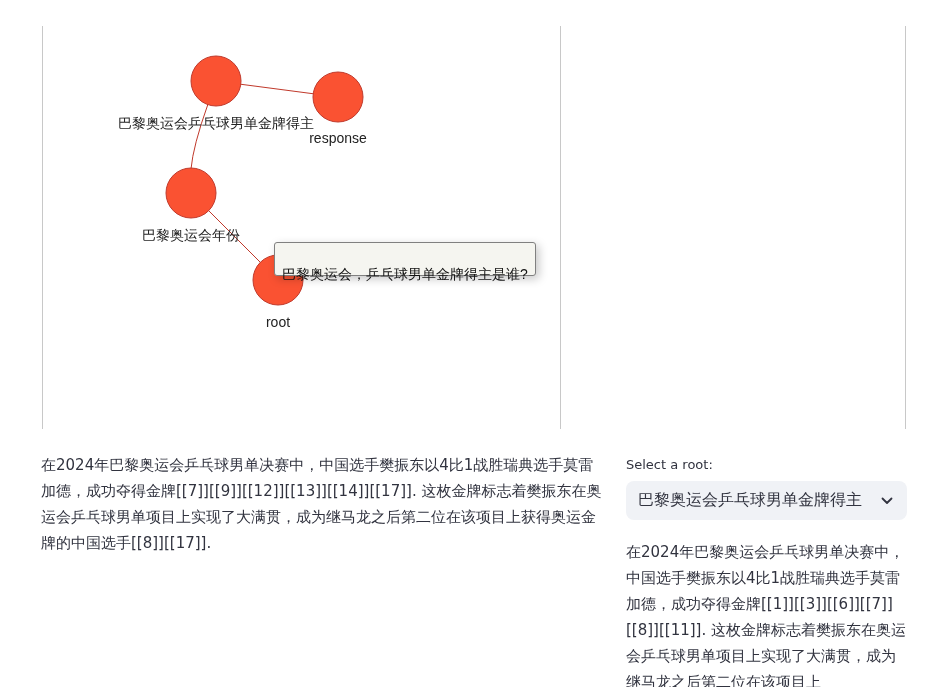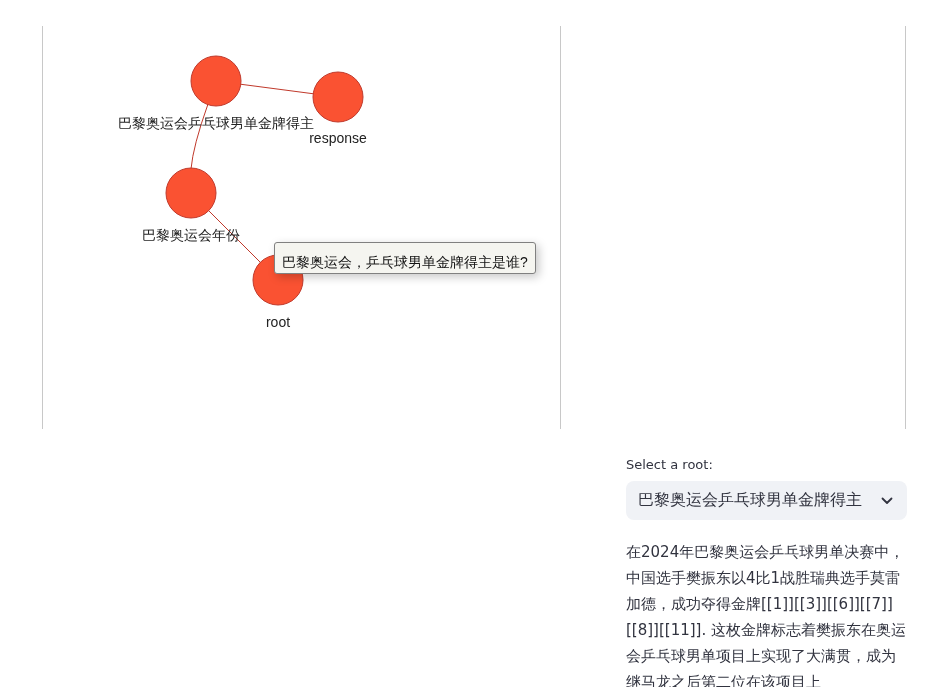--- a/index.html
+++ b/index.html
@@ -43,21 +43,21 @@
     .node-label {
       font-family: "Liberation Sans", "DejaVu Sans", sans-serif;
       font-size: 14px;
       fill: #222222;
     }
     .tooltip {
       position: absolute;
       left: 231px;
       top: 216px;
       height: 32px;
-      padding: 4px 7px;
+      padding: 16px 7px;
       background: #f5f5f0;
       border: 1px solid #808080;
       border-radius: 3px;
       box-shadow: 3px 3px 10px rgba(0,0,0,0.22);
       font-family: "Liberation Sans", "DejaVu Sans", sans-serif;
       font-size: 14px;
       color: #111111;
       line-height: 30px;
       white-space: nowrap;
       box-sizing: border-box;
@@ -145,20 +145,21 @@
         <circle cx="235" cy="254" r="25" fill="#fa5232" stroke="#c0392b" stroke-width="1"></circle>
         <text class="node-label" x="235" y="301" text-anchor="middle">root</text>
       </g>
     </svg>
 
     <div class="tooltip">巴黎奥运会，乒乓球男单金牌得主是谁?</div>
 
     <div class="graph-divider"></div>
   </div>
 
+  <div class="main-answer">在2024年巴黎奥运会乒乓球男单决赛中，中国选手樊振东以4比1战胜瑞典选手莫雷加德，成功夺得金牌[[7]][[9]][[12]][[13]][[14]][[17]]. 这枚金牌标志着樊振东在奥运会乒乓球男单项目上实现了大满贯，成为继马龙之后第二位在该项目上获得奥运金牌的中国选手[[8]][[17]].</div>
 
   <div class="side-panel">
     <div class="select-label">Select a root:</div>
     <div class="select-box">
       <span class="select-value">巴黎奥运会乒乓球男单金牌得主</span>
       <span class="chevron">
         <svg width="12" height="8" viewBox="0 0 12 8">
           <path d="M1.5 1.5 L6 6 L10.5 1.5" fill="none" stroke="#31333f" stroke-width="1.8" stroke-linecap="round" stroke-linejoin="round"></path>
         </svg>
       </span>

